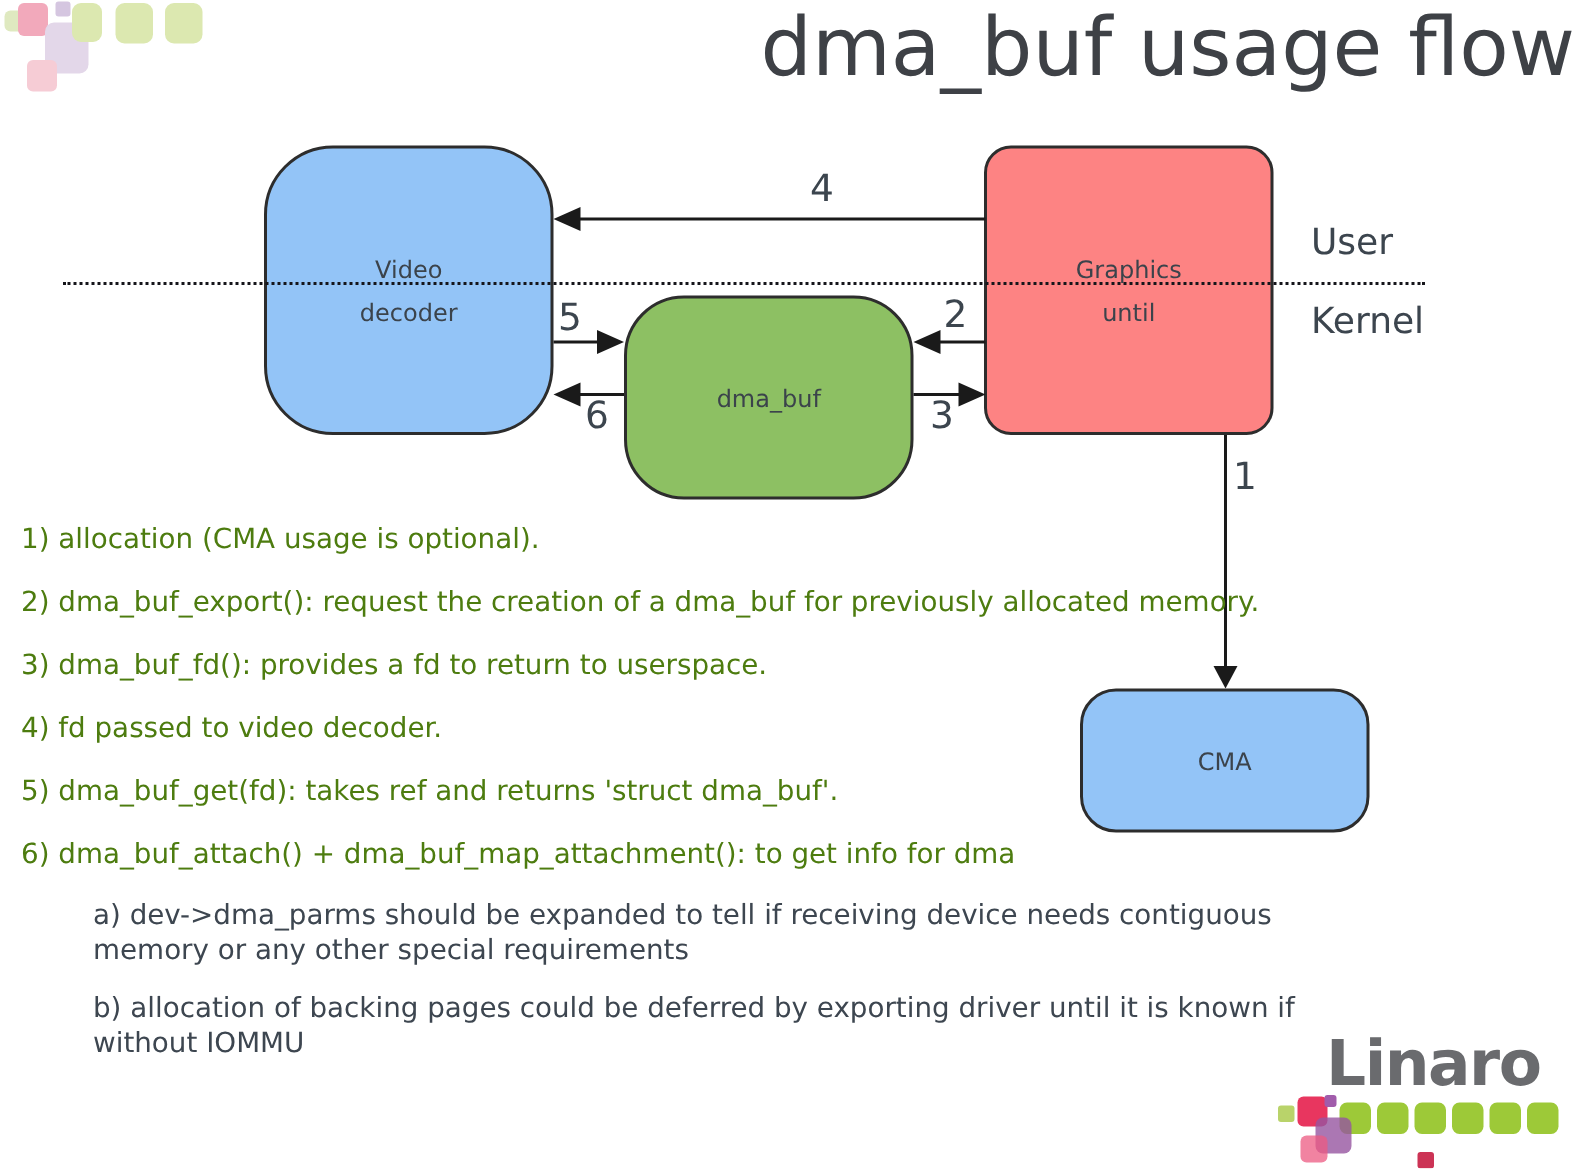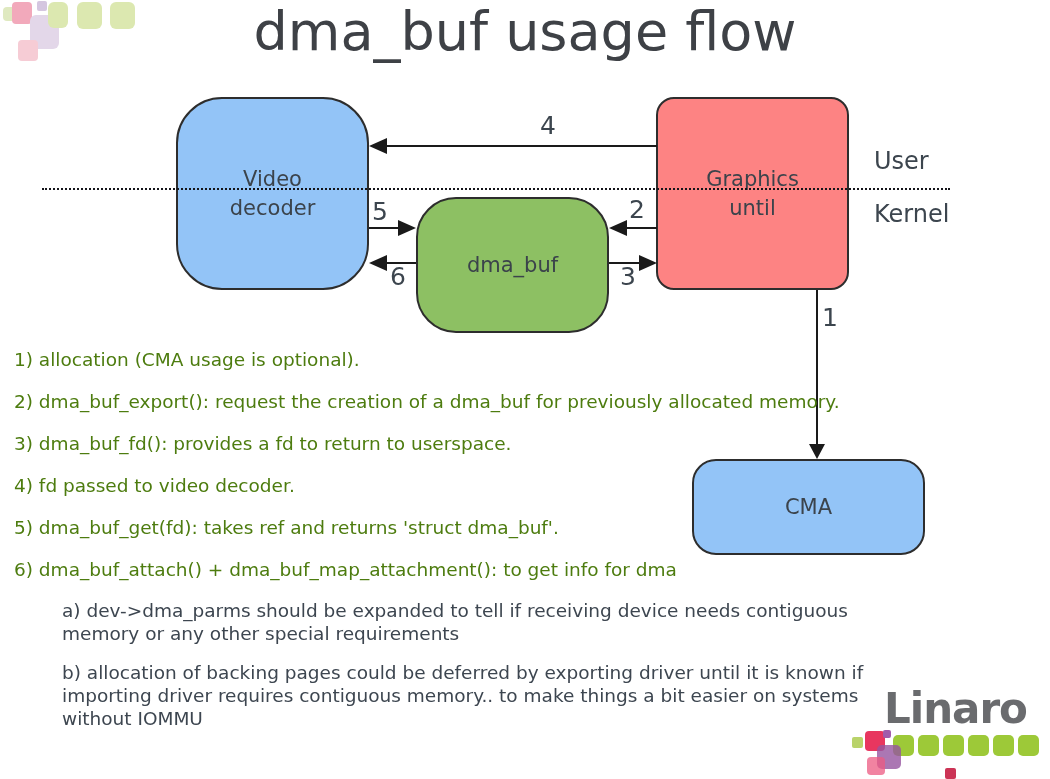--- a/index.html
+++ b/index.html
@@ -2,43 +2,43 @@
 <html><head>
 <meta charset="utf-8">
 <style>
   html,body{margin:0;padding:0;background:#fff;}
   .slide{
     position:relative;width:1050px;height:779px;background:#ffffff;
     font-family:"DejaVu Sans","Liberation Sans",sans-serif;overflow:hidden;
   }
   
   .title{
-    position:absolute;top:0px;left:0;width:100%;text-align:center;
+    position:absolute;top:0px;left:0;width:100%;text-align:right;
     font-size:54px;font-weight:400;color:#3e4146;letter-spacing:0px;margin:0;
   }
   
   .sq{position:absolute;border-radius:4px;}
   
   .divider{
     position:absolute;left:42px;top:188px;width:908px;height:0;
     border-top:2px dotted #15151a;z-index:5;
   }
   .space-label{
     position:absolute;font-size:24px;color:#3c454e;z-index:6;white-space:nowrap;
   }
   
   .dbox{
     position:absolute;border:2px solid #2d2d2d;box-sizing:border-box;
     display:flex;flex-direction:column;align-items:center;justify-content:center;
-    font-size:21px;color:#3b434b;line-height:29px;text-align:center;z-index:3;
+    font-size:16px;color:#3b434b;line-height:29px;text-align:center;z-index:3;
   }
   .box-video   {left:176px;top:97px;width:193px;height:193px;border-radius:46px;background:#93c4f7;}
   .box-graphics{left:656px;top:97px;width:193px;height:193px;border-radius:18px;background:#fd8383;}
   .box-dmabuf  {left:416px;top:197px;width:193px;height:136px;border-radius:40px;background:#8dc063;}
-  .box-cma     {left:692px;top:459px;width:233px;height:96px;border-radius:24px;background:#93c4f7;z-index:4;}
+  .box-cma     {left:720px;top:459px;width:193px;height:96px;border-radius:24px;background:#93c4f7;z-index:4;}
   
   .aline{position:absolute;background:#1a1a1a;z-index:4;}
   .ahead{position:absolute;width:0;height:0;z-index:4;}
   .head-left {border-top:8px solid transparent;border-bottom:8px solid transparent;border-right:18px solid #1a1a1a;}
   .head-right{border-top:8px solid transparent;border-bottom:8px solid transparent;border-left:18px solid #1a1a1a;}
   .head-down {border-left:8px solid transparent;border-right:8px solid transparent;border-top:15px solid #1a1a1a;}
   .anum{position:absolute;font-size:25px;color:#3c454e;z-index:6;}
   
   .step{
     position:absolute;left:14px;width:960px;font-size:18.5px;color:#4d7c0f;
@@ -124,21 +124,20 @@
   <div class="step s4">4) fd passed to video decoder.</div>
   <div class="step s5">5) dma_buf_get(fd): takes ref and returns 'struct dma_buf'.</div>
   <div class="step s6">6) dma_buf_attach() + dma_buf_map_attachment(): to get info for dma</div>
 
   <div class="substep sa">
     <div>a) dev-&gt;dma_parms should be expanded to tell if receiving device needs contiguous</div>
     <div>memory or any other special requirements</div>
   </div>
   <div class="substep sb">
     <div>b) allocation of backing pages could be deferred by exporting driver until it is known if</div>
-    <div>importing driver requires contiguous memory.. to make things a bit easier on systems</div>
     <div>without IOMMU</div>
   </div>
 
   <div>
     <div class="wordmark">Linaro</div>
     <div class="sq" style="left:893px;top:735px;width:21px;height:21px;background:#9dc938;border-radius:5px;"></div>
     <div class="sq" style="left:918px;top:735px;width:21px;height:21px;background:#9dc938;border-radius:5px;"></div>
     <div class="sq" style="left:943px;top:735px;width:21px;height:21px;background:#9dc938;border-radius:5px;"></div>
     <div class="sq" style="left:968px;top:735px;width:21px;height:21px;background:#9dc938;border-radius:5px;"></div>
     <div class="sq" style="left:993px;top:735px;width:21px;height:21px;background:#9dc938;border-radius:5px;"></div>

